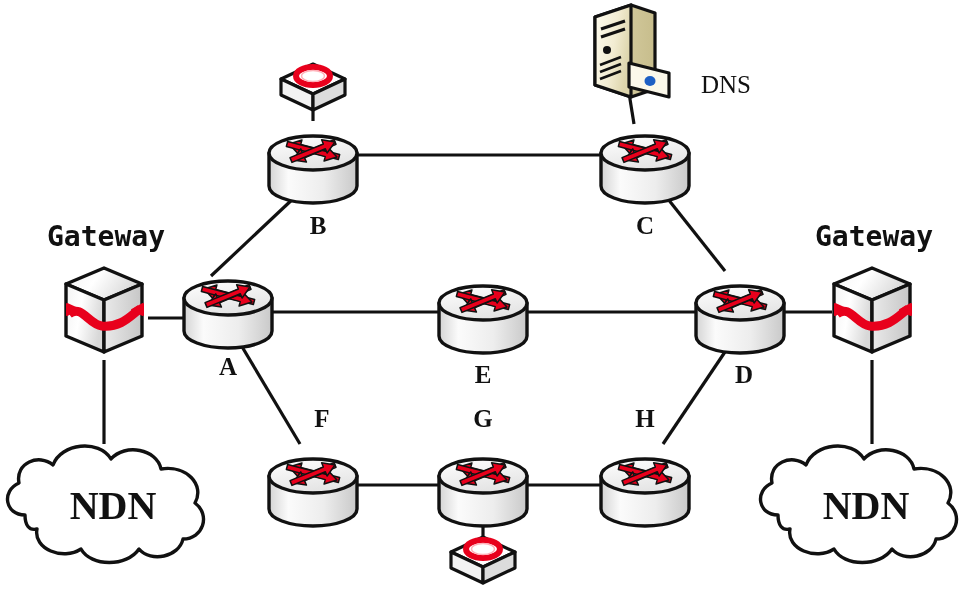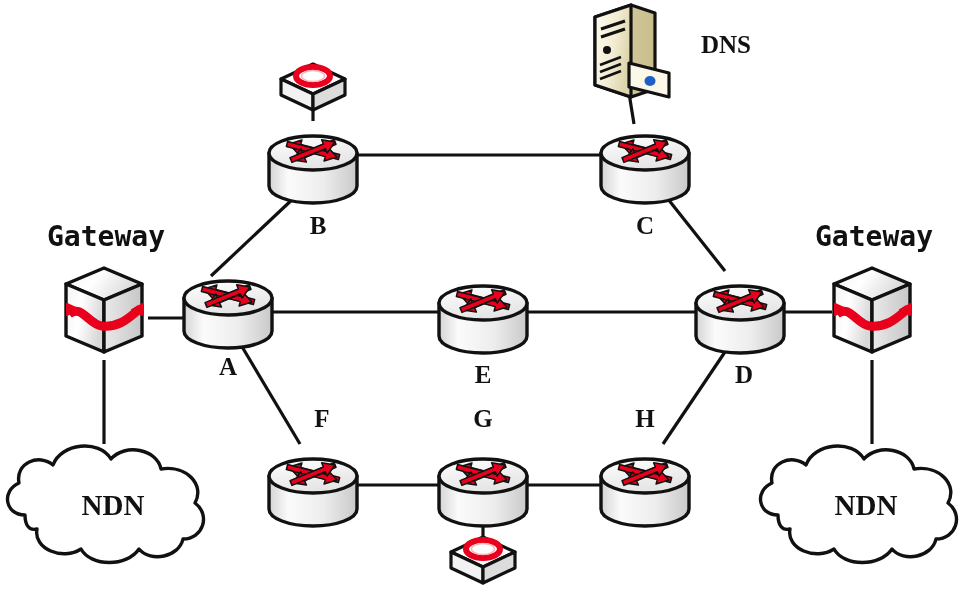--- a/index.html
+++ b/index.html
@@ -5,22 +5,22 @@
   html,body{margin:0;padding:0;background:#ffffff;}
   body{width:980px;height:592px;overflow:hidden;
        font-family:"Liberation Serif",serif;}
   #stage{position:relative;width:980px;height:592px;background:#fff;}
   svg.layer{position:absolute;left:0;top:0;width:980px;height:592px;}
   .node-label{position:absolute;font-family:"Liberation Serif",serif;
               font-weight:bold;color:#111;white-space:nowrap;
               transform:translate(-50%,-50%);}
   .router-label{font-size:25px;letter-spacing:0px;}
   .gw-label{font-size:28px;font-family:"DejaVu Sans Mono",monospace;font-weight:bold;}
-  .dns-label{font-size:25px;font-family:"Liberation Serif",serif;font-weight:bold;}
-  .cloud-label{font-size:29px;font-family:"Liberation Serif",serif;font-weight:bold;}
+  .dns-label{font-size:25px;font-family:"Liberation Serif",serif;font-weight:normal;margin-top:40px;}
+  .cloud-label{font-size:40px;font-family:"Liberation Serif",serif;font-weight:bold;}
 </style>
 </head>
 <body>
 
 <div id="stage">
 
   <svg class="layer" id="link-layer">
       <line x1="148" y1="318" x2="190" y2="318" stroke="#111111" stroke-width="3.2" stroke-linecap="butt"></line>
       <line x1="211" y1="276" x2="296" y2="196" stroke="#111111" stroke-width="3.2" stroke-linecap="butt"></line>
       <line x1="357" y1="155" x2="601" y2="155" stroke="#111111" stroke-width="3.2" stroke-linecap="butt"></line>

